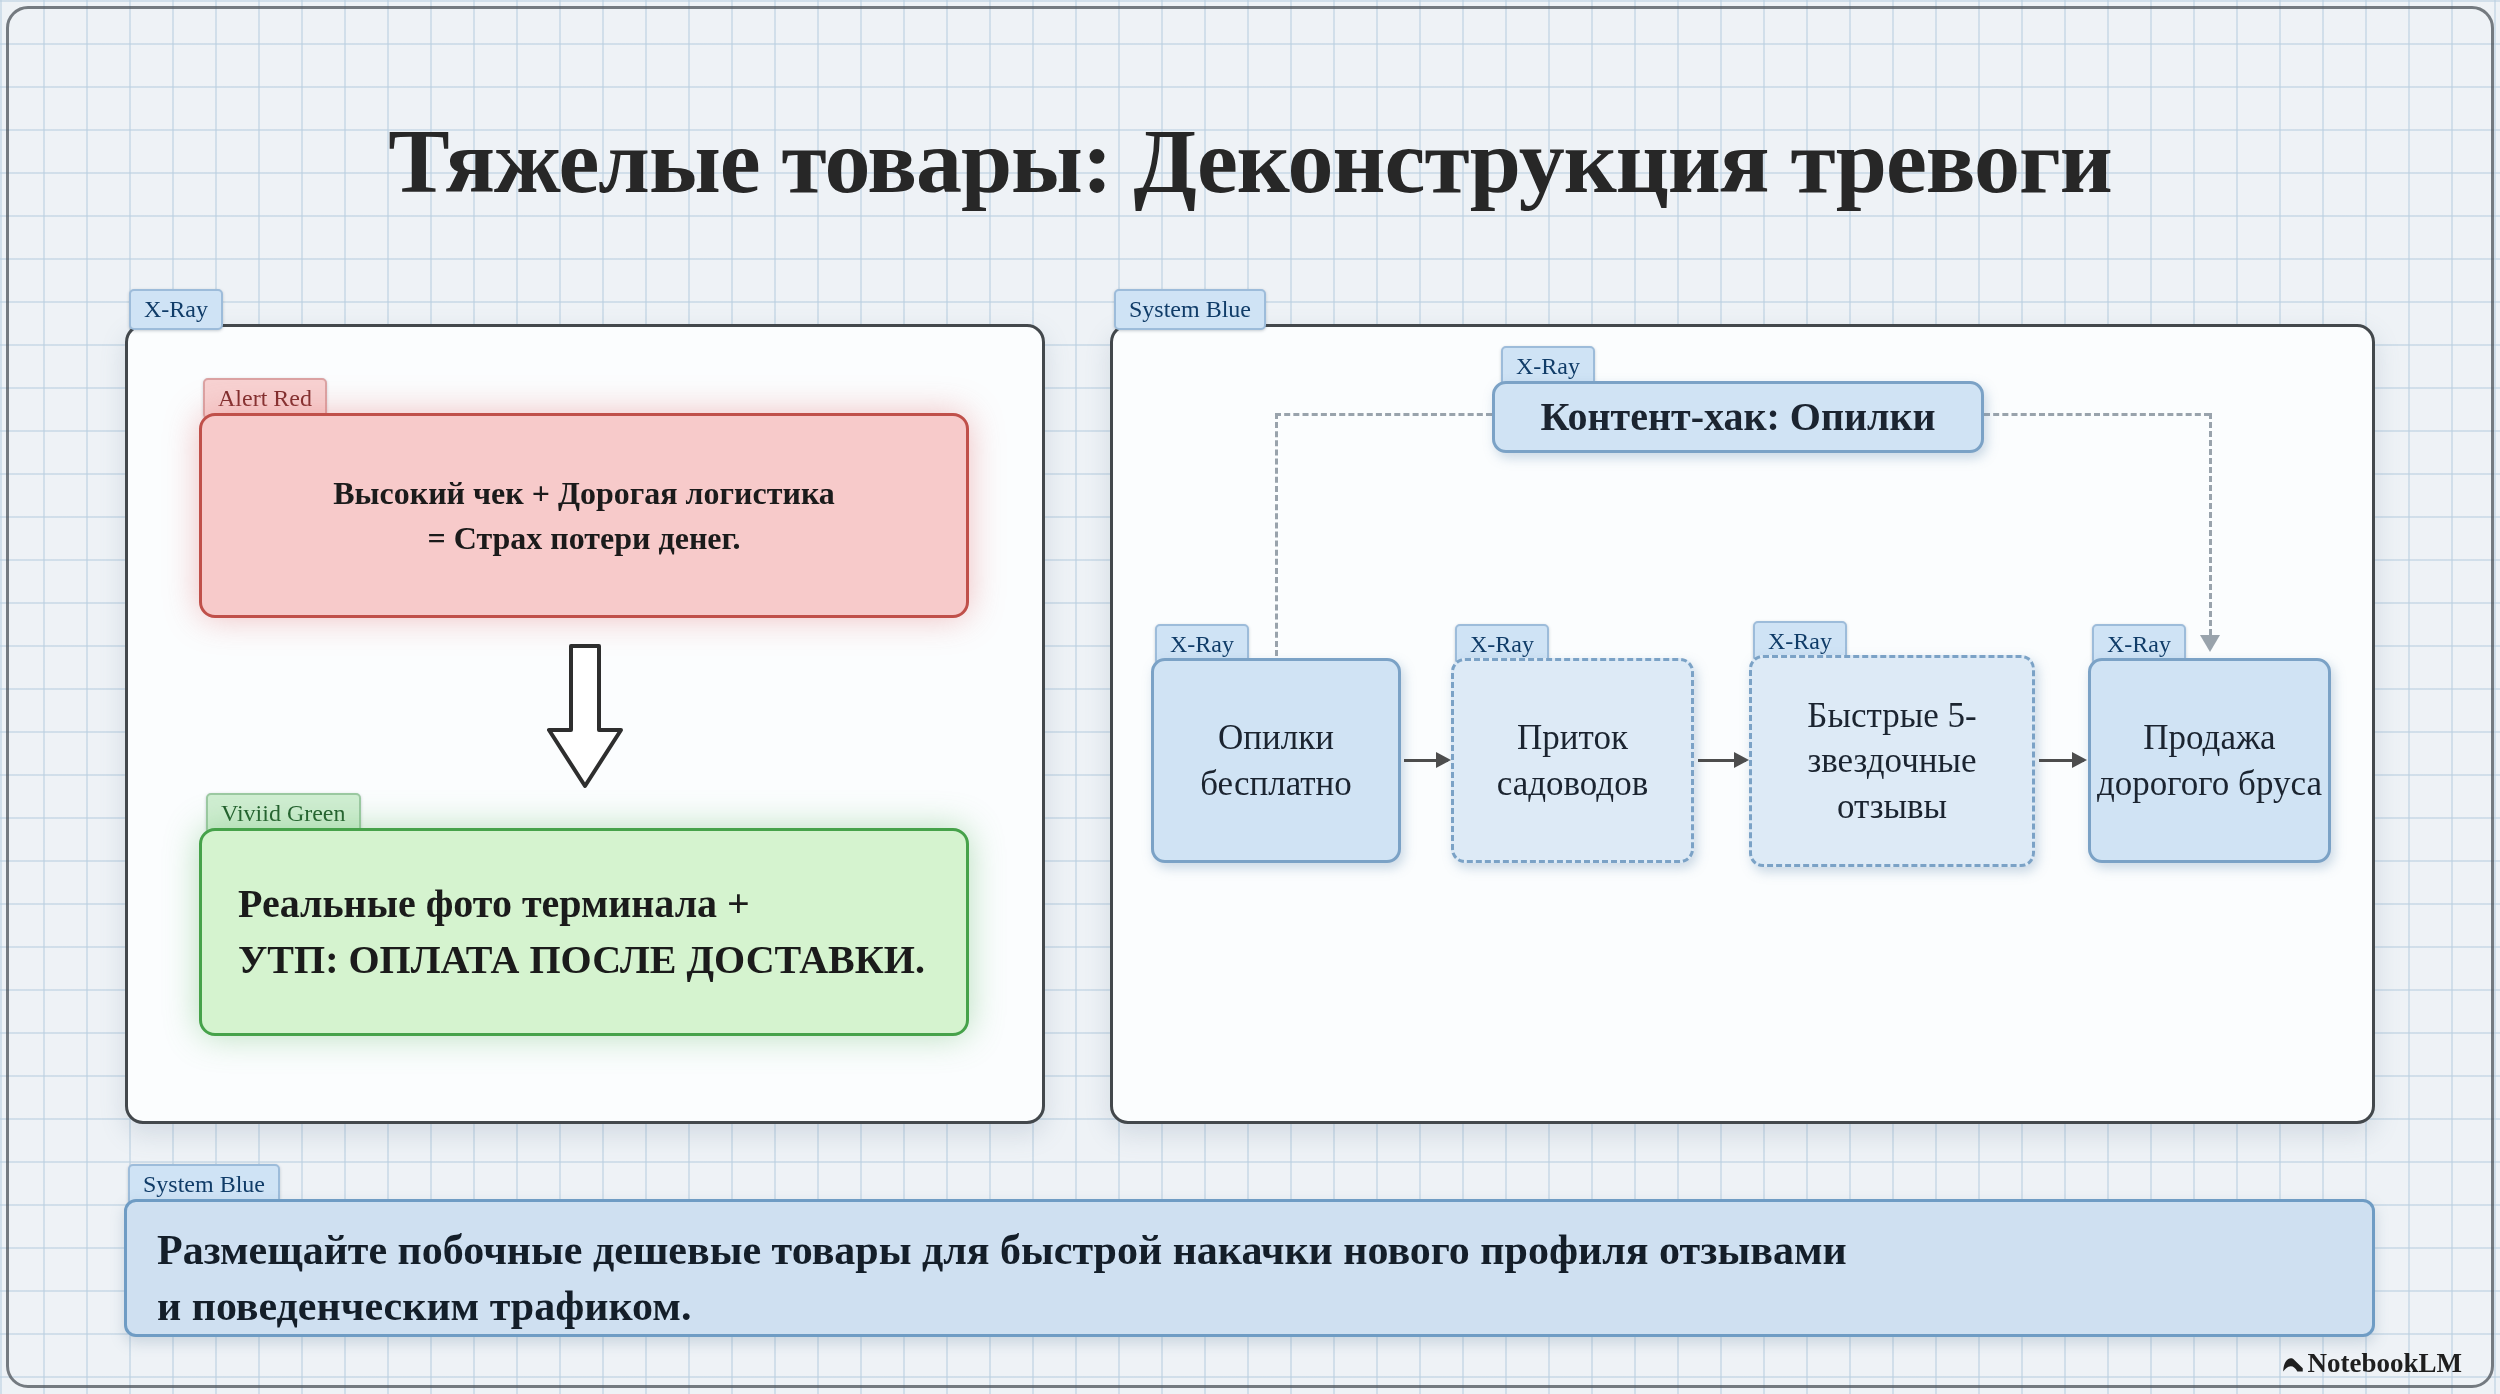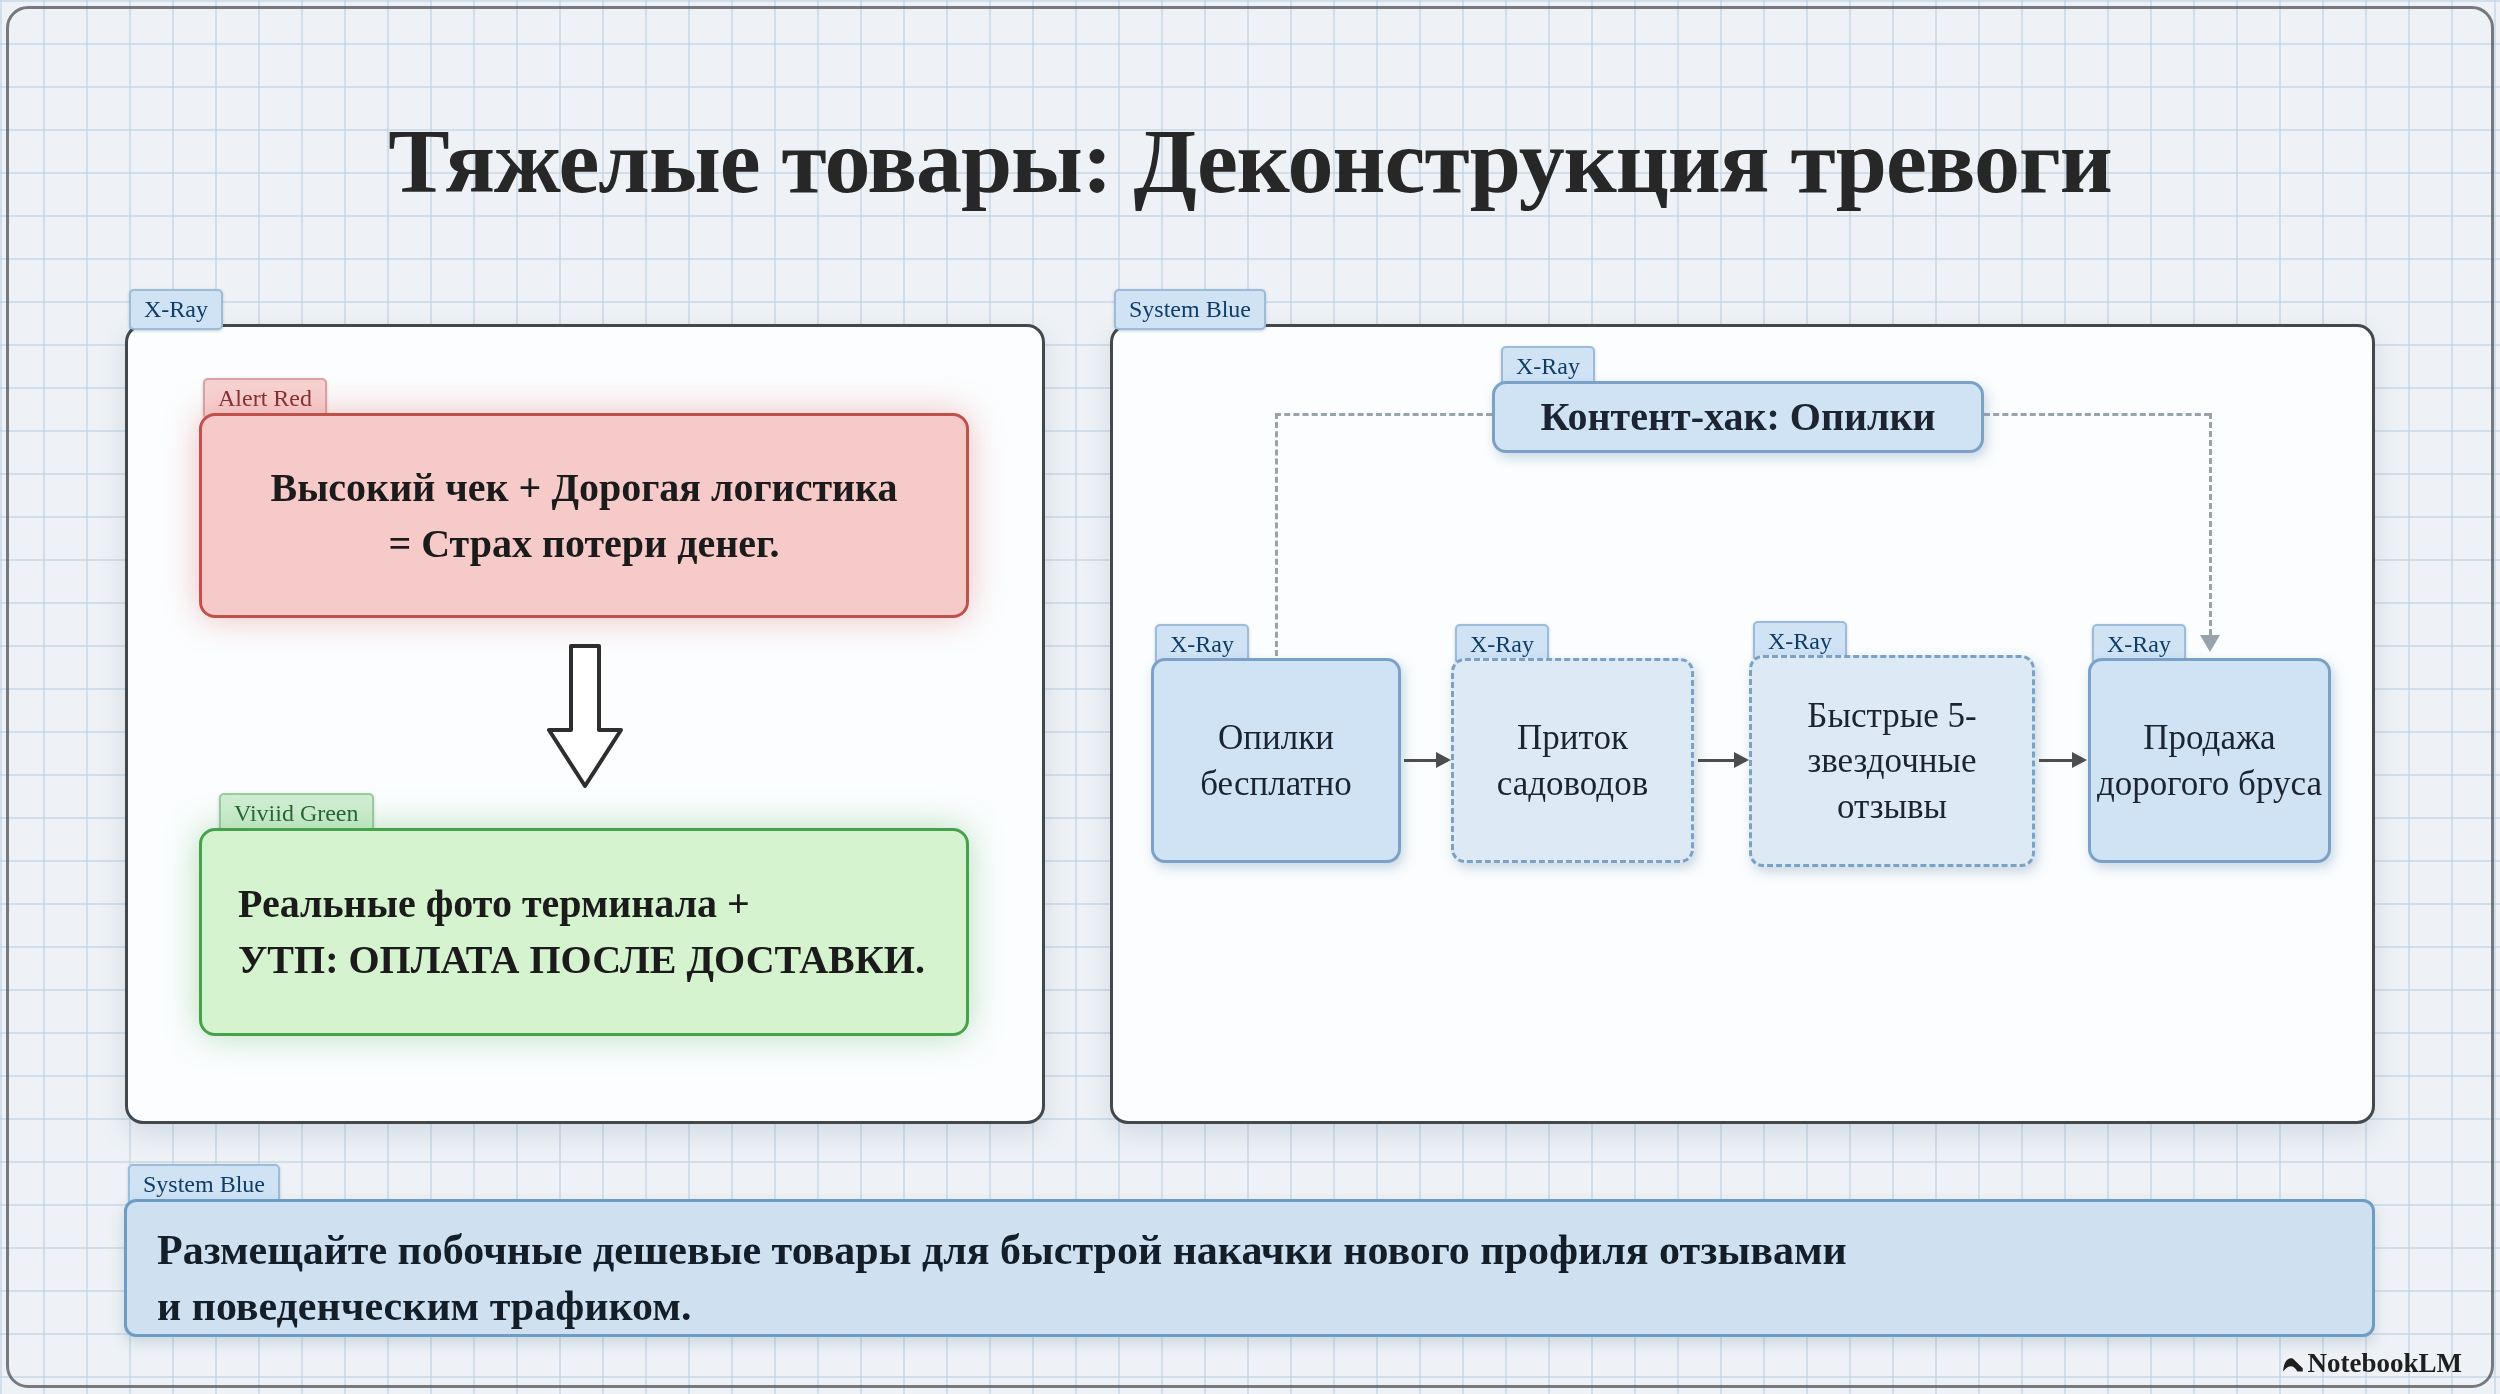--- a/index.html
+++ b/index.html
@@ -36,21 +36,21 @@
   .chip-blue{ background:#cfe3f5; border:2px solid #9dbcda; color:#103c68; }
   .chip-red{  background:#f7d2d2; border:2px solid #dba3a3; color:#7c2a2a; }
   .chip-green{background:#d0eed2; border:2px solid #9cc9a2; color:#205c2b; }
   .box{
     position:absolute; display:flex; flex-direction:column;
     justify-content:center; border-radius:16px; line-height:1.4;
   }
   .red-box{
     background:#f7caca; border:3px solid #c0504a;
     box-shadow:0 0 34px rgba(229,115,115,.45);
-    align-items:center; text-align:center; font-size:40px; font-weight:600;
+    align-items:center; text-align:center; font-size:32px; font-weight:600;
     color:#1b1b1b;
   }
   .green-box{
     background:#d5f3cf; border:3px solid #46a24a;
     box-shadow:0 0 34px rgba(102,187,106,.45);
     align-items:flex-start; text-align:left; padding-left:36px;
     font-size:40px; font-weight:600; color:#1b1b1b;
   }
   .blue-box{
     background:#d0e3f4; border:3px solid #7ba2c6; border-radius:14px;
@@ -99,21 +99,21 @@
   <span class="chip chip-red" style="left:203px; top:378px;">Alert Red</span>
   <div class="box red-box" style="left:199px; top:413px; width:770px; height:205px;">
     <div>Высокий чек + Дорогая логистика</div>
     <div>= Страх потери денег.</div>
   </div>
 
   <svg class="big-arrow" style="left:547px; top:642px;" width="76" height="148" viewBox="0 0 76 148">
     <polygon points="24,4 52,4 52,88 74,88 38,144 2,88 24,88" fill="#ffffff" stroke="#2e2e2e" stroke-width="4" stroke-linejoin="round"></polygon>
   </svg>
 
-  <span class="chip chip-green" style="left:206px; top:793px;margin-left:13px;">Viviid Green</span>
+  <span class="chip chip-green" style="left:206px; top:793px;">Viviid Green</span>
   <div class="box green-box" style="left:199px; top:828px; width:770px; height:208px;">
     <div>Реальные фото терминала +</div>
     <div>УТП: ОПЛАТА ПОСЛЕ ДОСТАВКИ.</div>
   </div>
 
   <section class="panel" style="left:1110px; top:324px; width:1265px; height:800px;"></section>
   <span class="chip chip-blue" style="left:1114px; top:289px;">System Blue</span>
 
   <div class="dash-h" style="left:1275px; top:413px; width:217px;"></div>
   <div class="dash-v" style="left:1275px; top:413px; height:243px;"></div>

